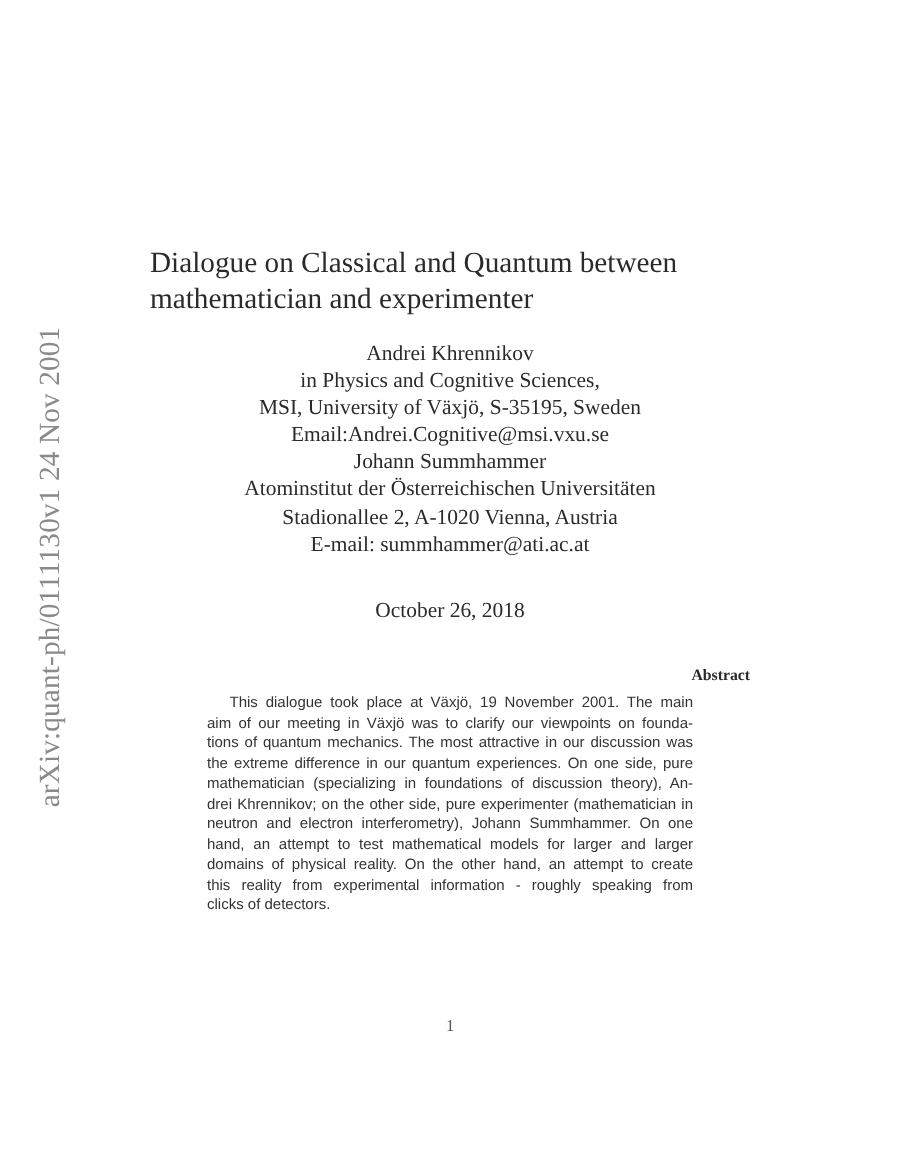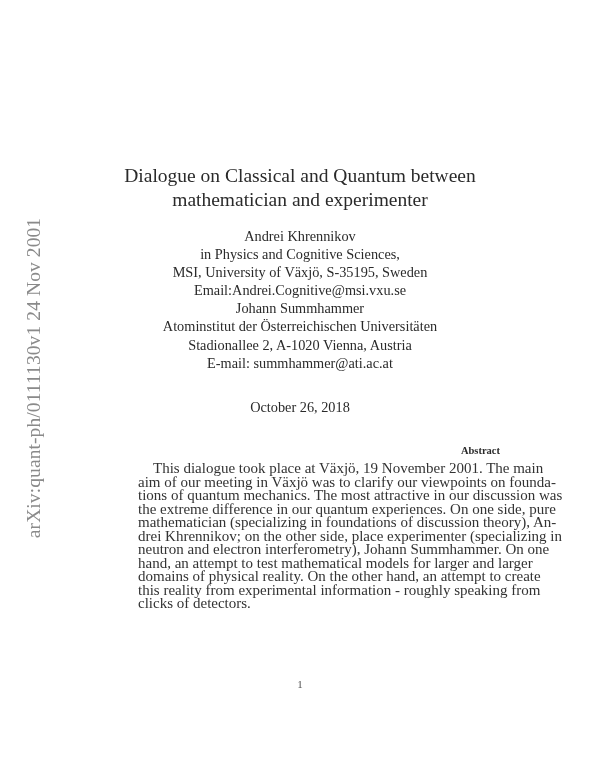--- a/index.html
+++ b/index.html
@@ -30,21 +30,20 @@
       font-family: "Liberation Serif", serif;
       font-size: 19.5px;
       color: #8a8a8a;
       letter-spacing: 0.1px;
     }
     .title {
       position: absolute;
       left: 100px;
       width: 400px;
       top: 164px;
-      text-align: center;
       font-family: "Liberation Serif", serif;
       font-size: 19.5px;
       line-height: 24px;
       color: #2a2a2a;
     }
     .authors {
       position: absolute;
       left: 100px;
       width: 400px;
       top: 227px;
@@ -76,22 +75,22 @@
       font-weight: bold;
       font-size: 10.5px;
       line-height: 13px;
       color: #2a2a2a;
     }
     .abstract-body {
       position: absolute;
       left: 138px;
       width: 324px;
       top: 462px;
-      font-family: Liberation Serif, serif;
-      font-size: 15px;
+      font-family: Liberation Sans, sans-serif;
+      font-size: 10px;
       line-height: 13.55px;
       color: #333333;
     }
     .abstract-body .line {
       display: block;
       white-space: nowrap;
       text-align: justify;
       text-align-last: justify;
       height: 13.55px;
     }
@@ -135,21 +134,21 @@
   <div class="date">October 26, 2018</div>
 
   <div class="abstract-heading">Abstract</div>
 
   <div class="abstract-body">
     <span class="line first">This dialogue took place at Växjö, 19 November 2001.  The main</span>
     <span class="line">aim of our meeting in Växjö was to clarify our viewpoints on founda-</span>
     <span class="line">tions of quantum mechanics. The most attractive in our discussion was</span>
     <span class="line">the extreme difference in our quantum experiences. On one side, pure</span>
     <span class="line">mathematician (specializing in foundations of discussion theory), An-</span>
-    <span class="line">drei Khrennikov; on the other side, place experimenter (specializing in</span>
+    <span class="line">drei Khrennikov; on the other side, pure experimenter (mathematician in</span>
     <span class="line">neutron and electron interferometry), Johann Summhammer. On one</span>
     <span class="line">hand, an attempt to test mathematical models for larger and larger</span>
     <span class="line">domains of physical reality. On the other hand, an attempt to create</span>
     <span class="line">this reality from experimental information - roughly speaking from</span>
     <span class="line last">clicks of detectors.</span>
   </div>
 
   <div class="page-number">1</div>
 
 </div>

